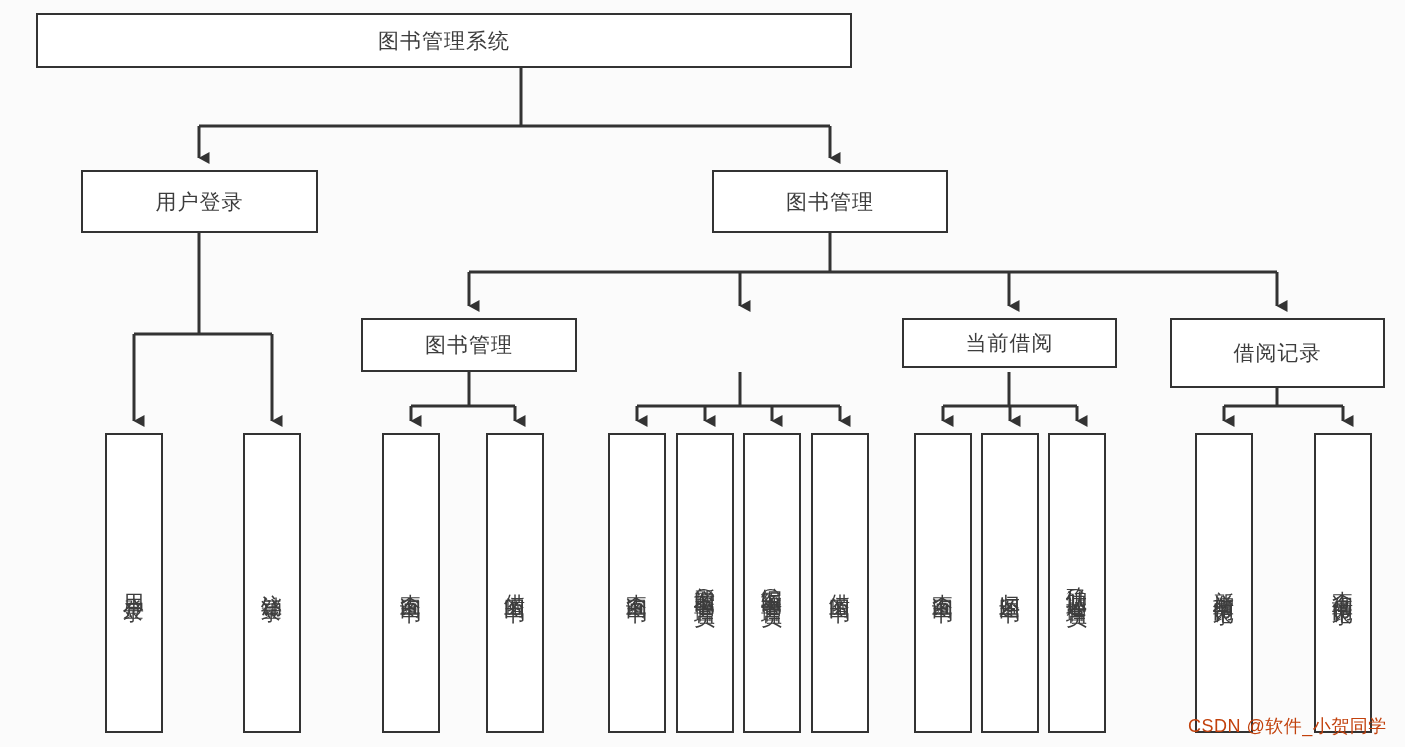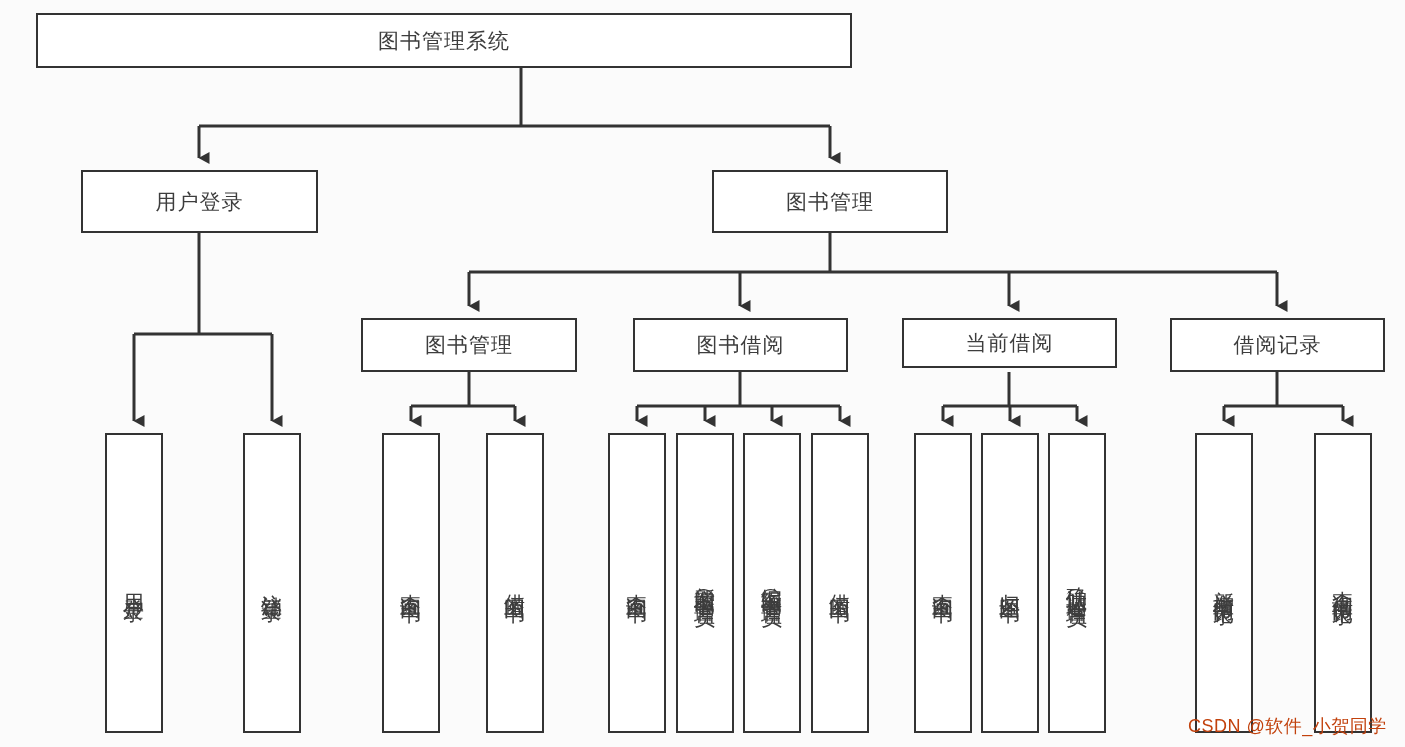--- a/index.html
+++ b/index.html
@@ -127,27 +127,24 @@
   <div class="node h" style="left:81px; top:170px; width:237px; height:63px;">
     <span>用户登录</span>
   </div>
   <div class="node h" style="left:712px; top:170px; width:236px; height:63px;text-align:center;">
     <span>图书管理</span>
   </div>
 
   <div class="node h" style="left:361px; top:318px; width:216px; height:54px;">
     <span>图书管理</span>
   </div>
-  <div class="node h" style="left:633px; top:318px; width:215px; height:54px;">
-    <span>图书借阅</span>
-  </div>
   <div class="node h" style="left:902px; top:318px; width:215px; height:50px;">
     <span>当前借阅</span>
   </div>
-  <div class="node h" style="left:1170px; top:318px; width:215px; height:54px;justify-content:center;">
+  <div class="node h" style="left:1170px; top:318px; width:215px; height:70px;justify-content:center;">
     <span>借阅记录</span>
   </div>
 
   <div class="node v" style="left:105px; top:433px; width:58px; height:300px;">
     <span class="vlabel">用户登录</span>
   </div>
   <div class="node v" style="left:243px; top:433px; width:58px; height:300px;">
     <span class="vlabel">注销登录</span>
   </div>
 

